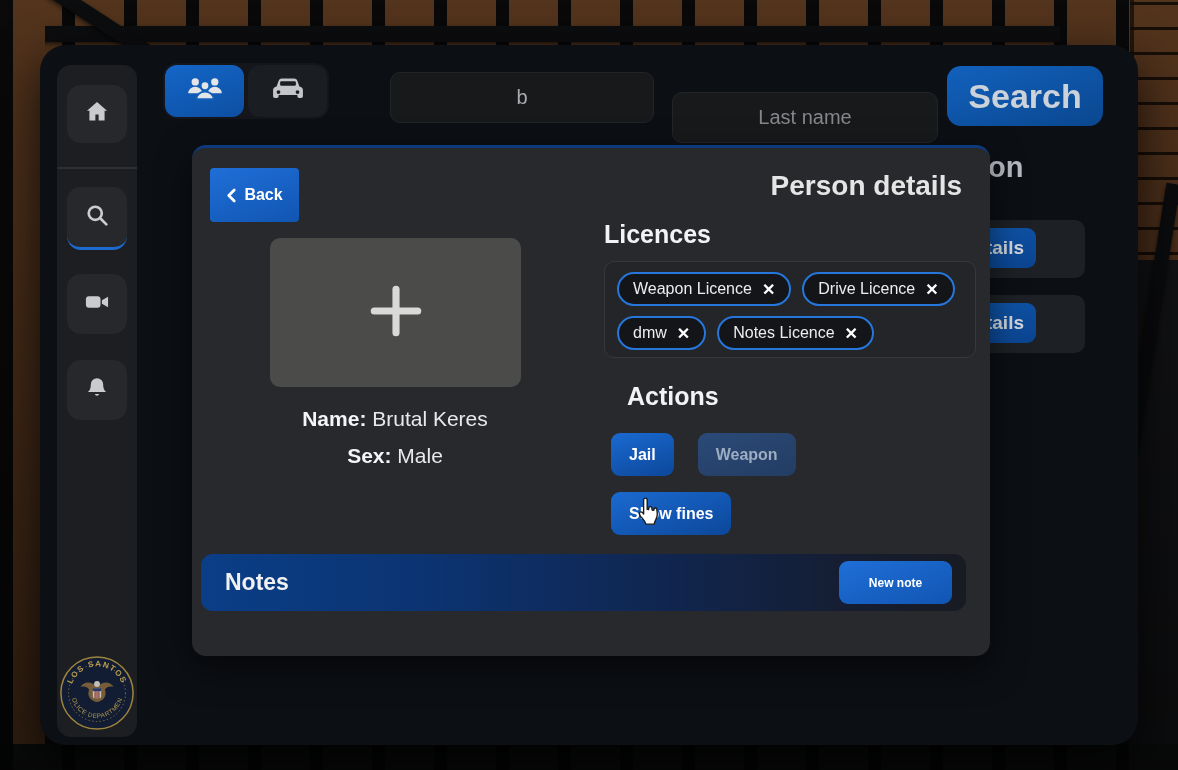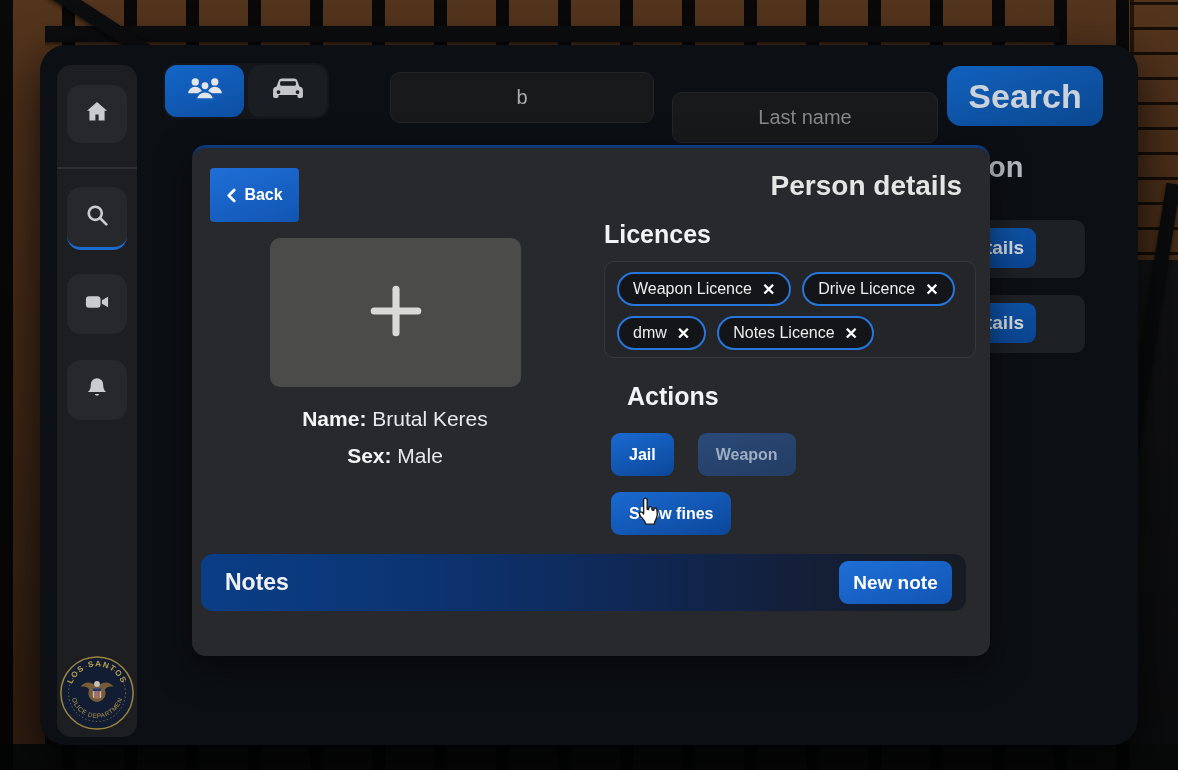--- a/index.html
+++ b/index.html
@@ -60,21 +60,21 @@
   .chip{height:34px;border:2px solid #2676db;border-radius:999px;background:#131519;color:#eceded;
     display:flex;align-items:center;gap:10px;padding:0 14px;font-size:16px;box-sizing:border-box;}
   .chip .x{font-weight:bold;color:#fff;font-size:16px;cursor:pointer;}
   .act-row{left:419px;display:flex;gap:19px;}
   .act-btn{height:43px;border-radius:9px;font-size:16px;padding:0 18px;
     background:linear-gradient(160deg,#1a6ad1,#0c479a);}
   .act-btn.disabled{background:linear-gradient(160deg,#2b4a78,#233d63);color:#9dadc2;cursor:default;}
   #notes-bar{left:9px;top:406px;width:765px;height:57px;border-radius:12px;display:flex;align-items:center;
     background:linear-gradient(90deg,#0a3e87 0%,#0c3371 30%,#102650 60%,#151d31 85%,#181b22 100%);}
   #notes-title{margin-left:24px;font-size:23px;font-weight:bold;color:#f0f1f3;flex:1;}
-  #new-note-btn{width:113px;height:43px;border-radius:9px;font-size:19px;margin-right:14px;
+  #new-note-btn{width:113px;height:43px;border-radius:9px;font-size:12px;margin-right:14px;
     background:linear-gradient(160deg,#1f6fd8,#1155b2);text-align:right;}
   #cursor{left:444px;top:348px;z-index:9;pointer-events:none;}
   #seal{left:2px;bottom:6px;width:76px;height:76px;opacity:.82;}
 </style>
 </head>
 <body>
 
 <div id="scene">
   <div class="abs brick bars-v" style="left:0;top:0;width:1178px;height:60px;"></div>
   <div class="abs railbar" style="left:0;top:26px;width:1060px;height:16px;"></div>

